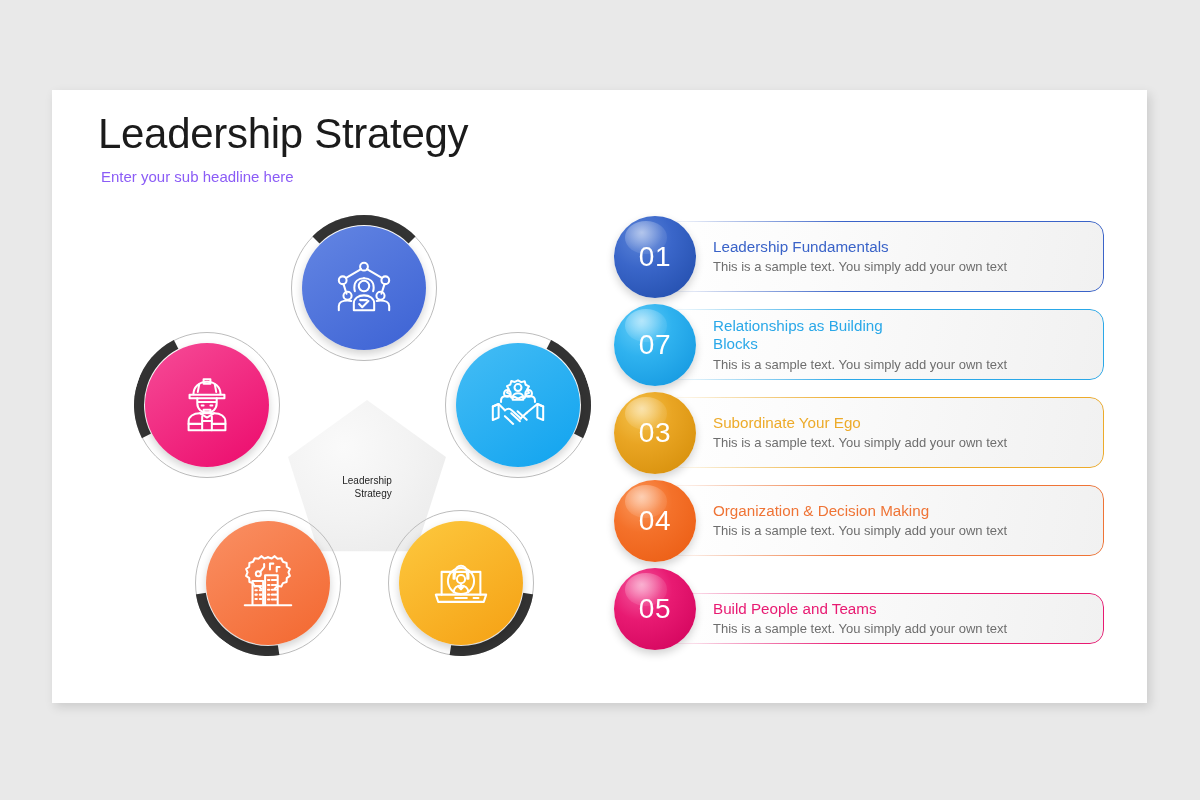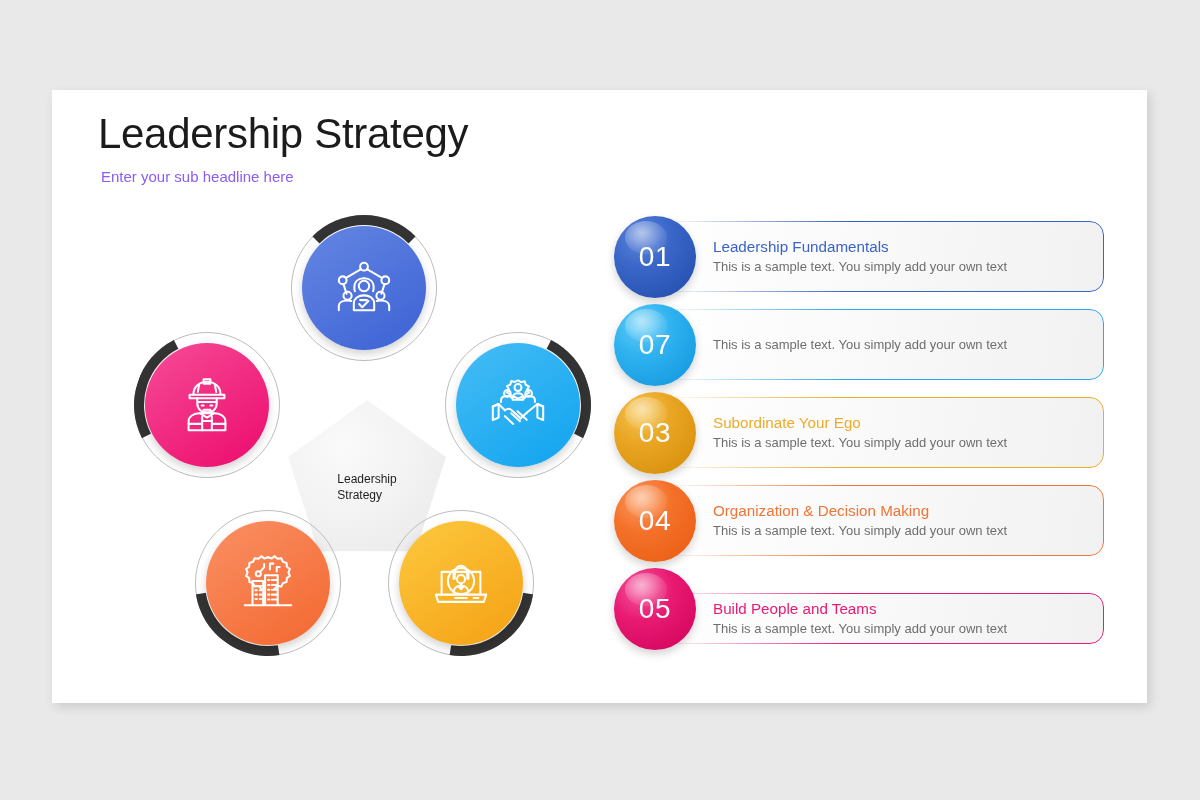--- a/index.html
+++ b/index.html
@@ -61,23 +61,23 @@
     width: 168px;
     height: 168px;
     background: radial-gradient(circle at 36% 28%, #fafafa 0%, #f2f2f2 45%, #e6e6e6 100%);
     border-radius: 44% 44% 44% 44% / 44% 44% 44% 44%;
     clip-path: polygon(50% 0%, 97% 34%, 79% 90%, 21% 90%, 3% 34%);
     display: flex;
     align-items: center;
     justify-content: center;
   }
   #hub-label {
-    font-size: 12px;
+    font-size: 10px;
     color: #1f1f1f;
-    text-align: left;
+    text-align: right;
     line-height: 1.35;
     white-space: pre-line;
     margin-top: 6px;
   }
 
   .node {
     position: absolute;
     width: 146px;
     height: 146px;
   }
@@ -359,20 +359,22 @@
       </div>
       <div class="badge" style="background:radial-gradient(circle at 33% 26%, #5c85d8 0%, #3a66c9 38%, #1f4aa8 100%);">
         <span class="badge-num">01</span>
       </div>
     </div>
 
     <div class="row">
       <div class="card" style="color:#2aa8e8;">
         <div class="card-border"></div>
         <div class="card-text">
+          <p class="card-title" style="color:#2aa8e8;">Relationships as Building
+Blocks</p>
           <p class="card-desc">This is a sample text.  You simply add your own text</p>
         </div>
       </div>
       <div class="badge" style="background:radial-gradient(circle at 33% 26%, #64cdf8 0%, #2fb2ef 38%, #0f93dd 100%);">
         <span class="badge-num">07</span>
       </div>
     </div>
 
     <div class="row">
       <div class="card" style="color:#edab2a;">

